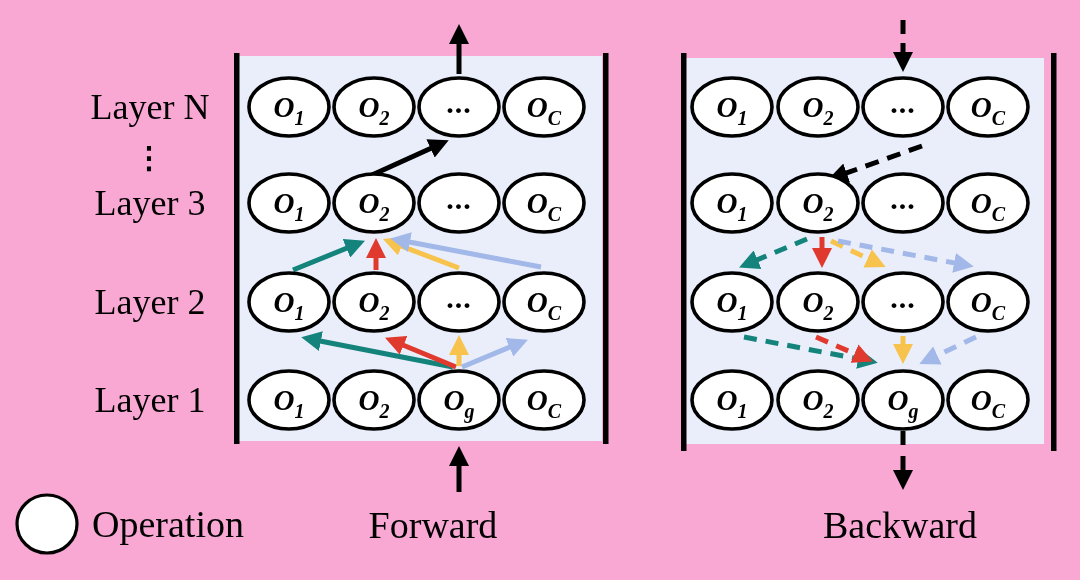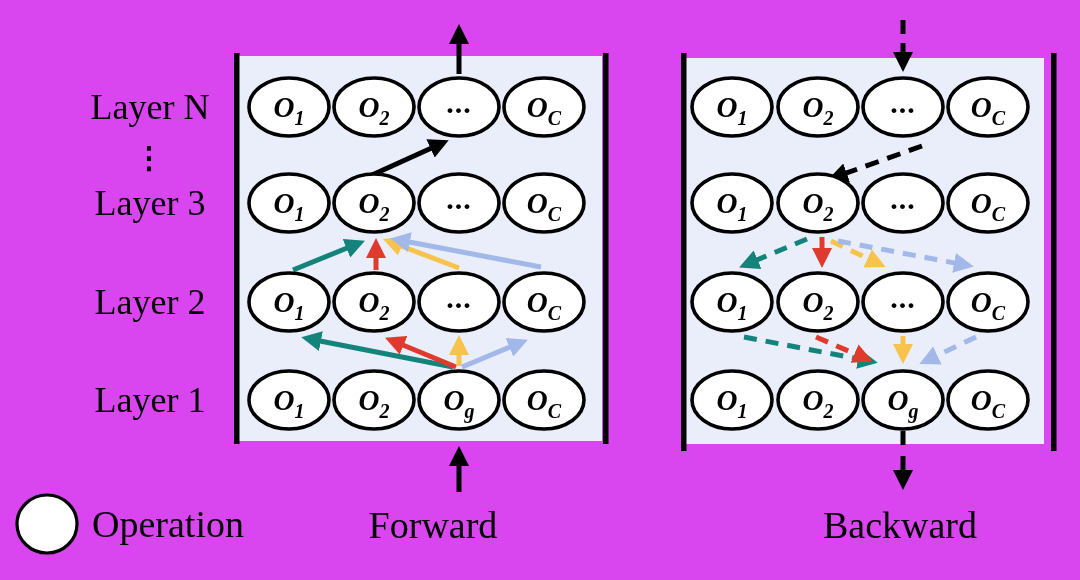--- a/index.html
+++ b/index.html
@@ -1,16 +1,16 @@
 <!DOCTYPE html>
 <html><head>
 <meta charset="utf-8">
 <style>
   html,body{margin:0;padding:0;background:#fff;}
-  .canvas{position:relative;width:1080px;height:580px;background:#d946ef;overflow:hidden;}
+  .canvas{position:relative;width:1080px;height:580px;background:#f9a8d4;overflow:hidden;}
   svg{display:block;}
   text{font-family:"Liberation Serif","DejaVu Serif",serif;fill:#000;}
   .ll{font-size:36px;text-anchor:middle;}
   .vd{font-size:30px;font-weight:600;text-anchor:middle;}
   .nl{font-size:29px;font-style:italic;font-weight:600;text-anchor:middle;}
   .ns{font-size:20px;}
   .nd{font-size:30px;font-weight:bold;text-anchor:middle;letter-spacing:1px;}
   .cap{font-size:38px;text-anchor:middle;}
   .leg{font-size:38px;text-anchor:start;}
   .node{fill:#ffffff;stroke:#000;stroke-width:3.6;}

